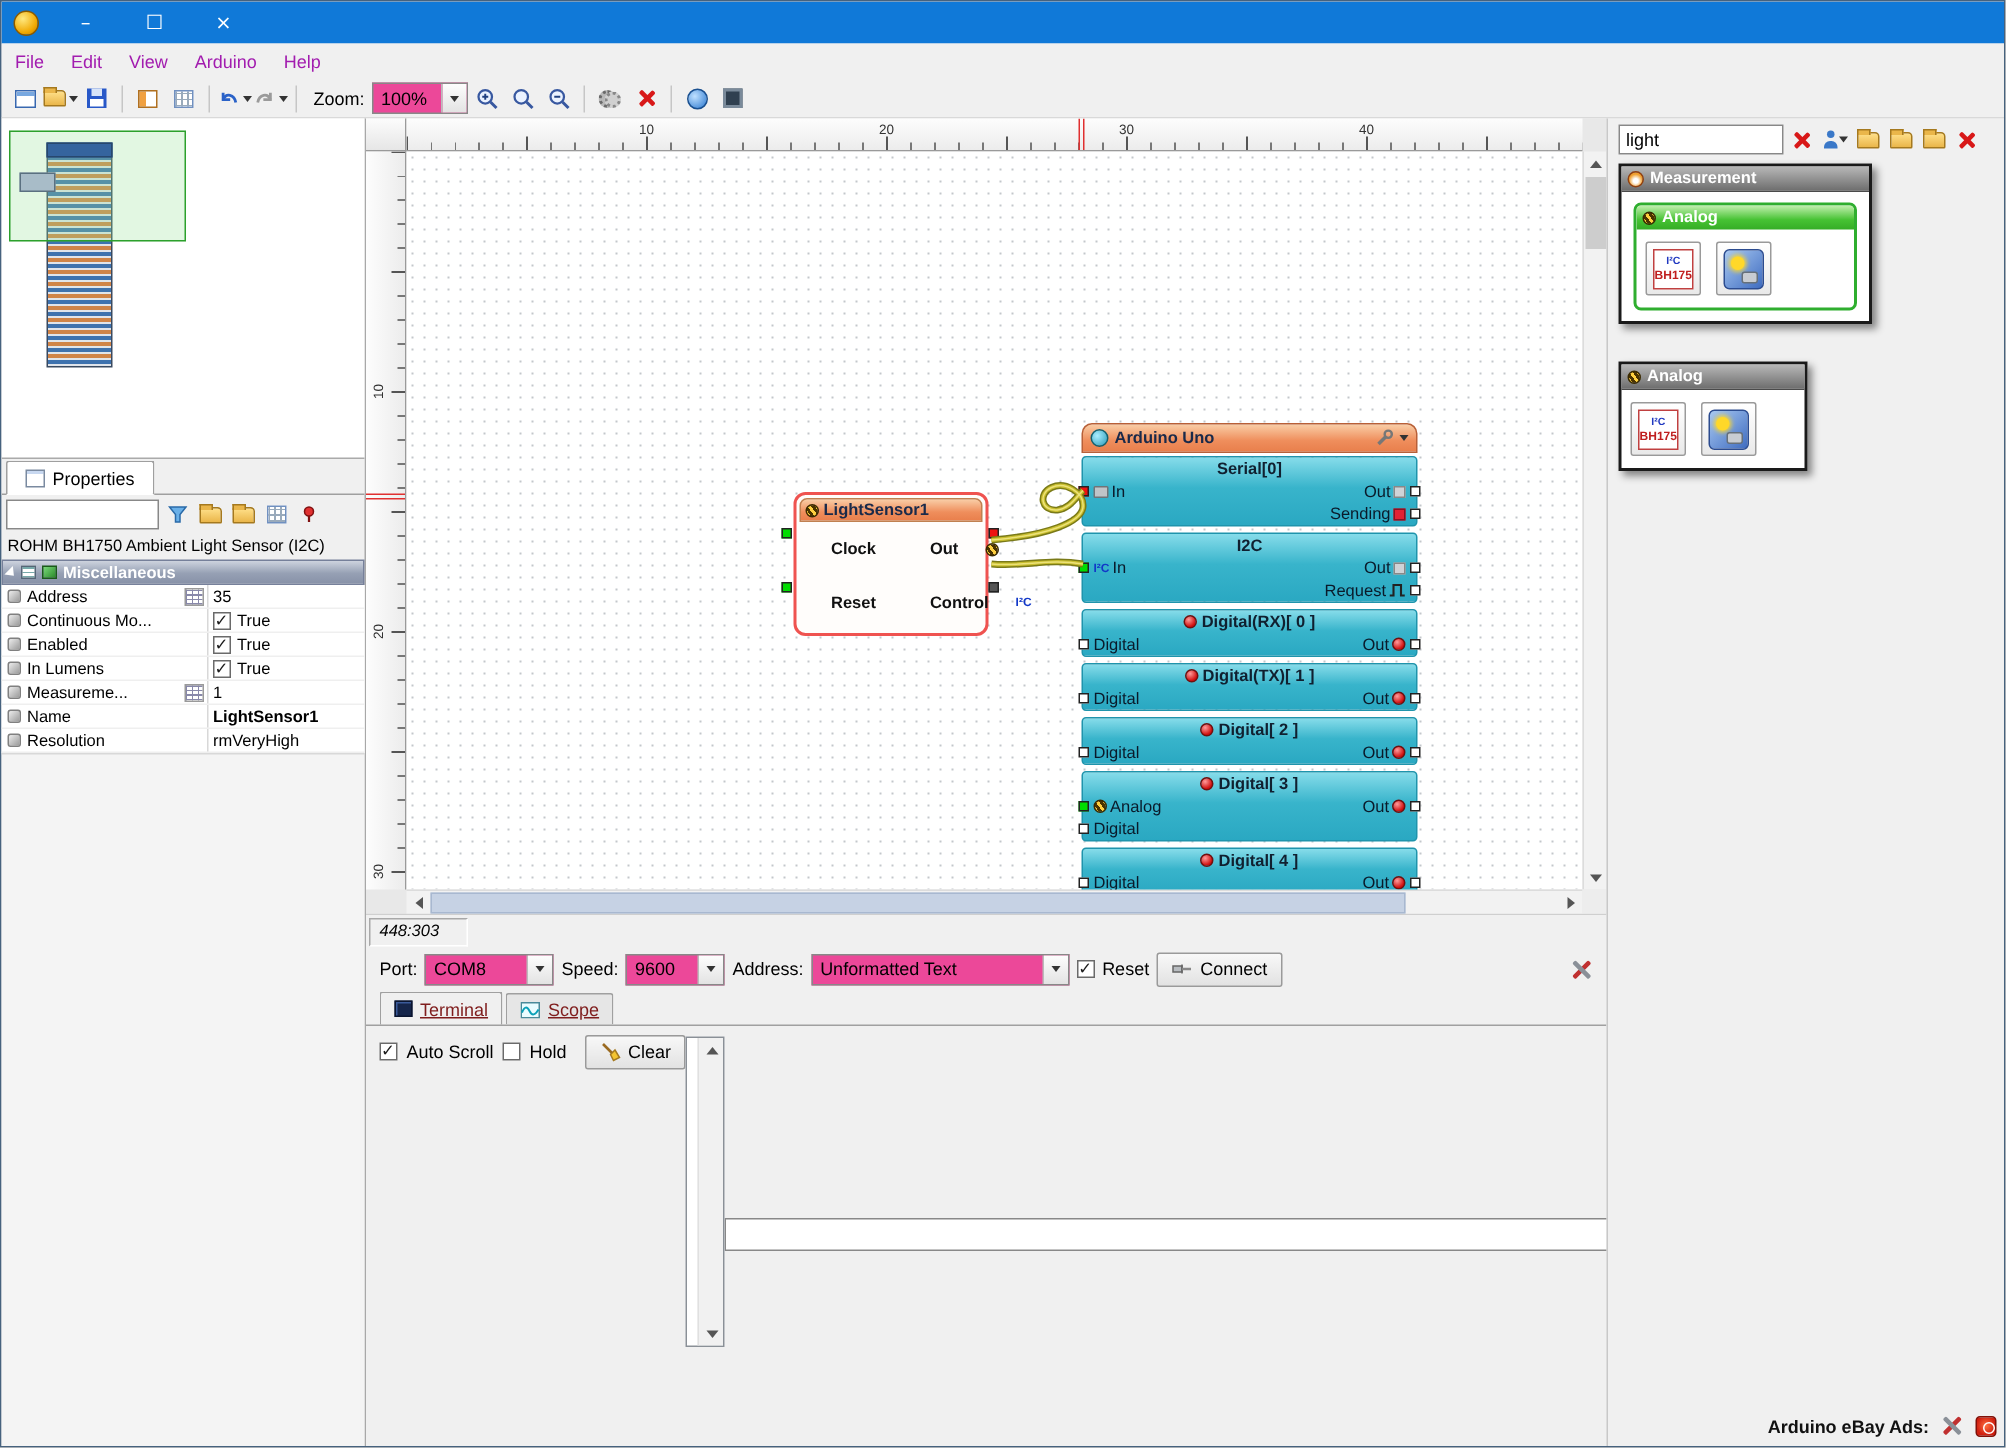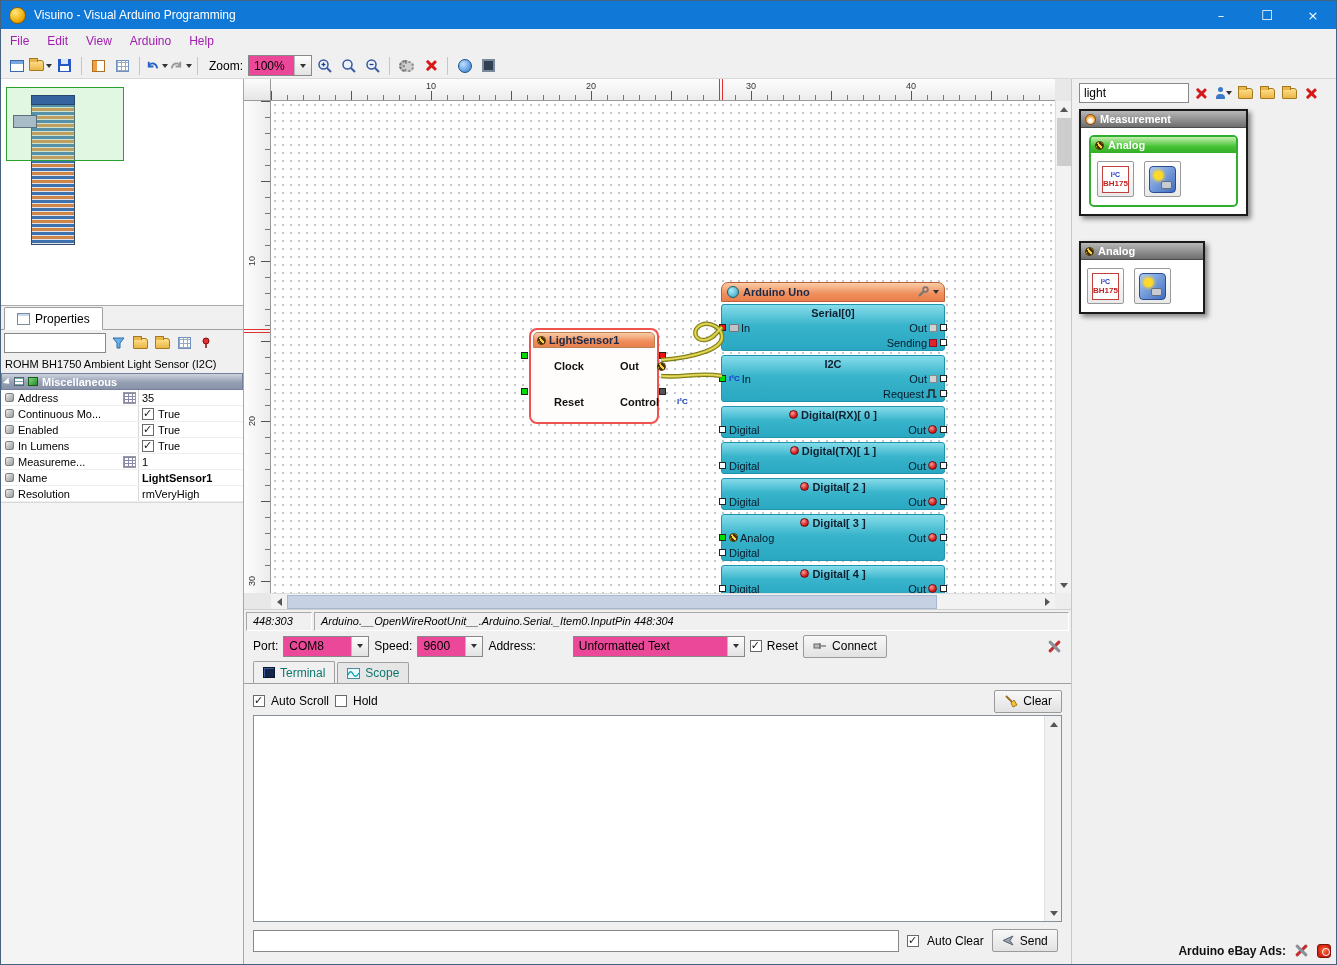--- a/index.html
+++ b/index.html
@@ -123,29 +123,29 @@
 .ls-row{height:16px;display:flex;align-items:center;gap:18px;font-size:11px;font-weight:bold;position:relative;padding:18px 3px;color:#111;}
 .ls-row .apl{position:absolute;left:-12px;top:4px;}
 .ls-row .apr{position:absolute;right:-11px;top:4px;}
 
 .statusbar{height:23px;display:flex;align-items:center;gap:2px;padding:2px;background:#f0f0f0;border-top:1px solid #cfcfcf;flex:0 0 auto;}
 .status-cell{height:19px;border:1px solid;border-color:#a8a8a8 #fff #fff #a8a8a8;display:flex;align-items:center;font-size:11px;padding:0 6px;background:#f0f0f0;font-style:italic;}
 .status-coords{width:66px;flex:0 0 auto;}
 .status-msg{flex:1;}
 .connbar{height:28px;display:flex;align-items:center;gap:5px;padding:0 9px;background:#f0f0f0;flex:0 0 auto;}
 .lab{font-size:12px;}
-.port-combo{width:86px;} .speed-combo{width:66px;} .format-combo{width:172px;margin-left:32px;}
+.port-combo{width:86px;} .speed-combo{width:66px;} .format-combo{width:172px;}
 .btn{height:23px;display:flex;align-items:center;gap:5px;padding:0 9px;background:linear-gradient(#f8f8f8,#e2e2e2);border:1px solid #9a9a9a;border-radius:2px;font-size:12px;font-family:inherit;}
 .spring{flex:1;}
 .cbl{font-size:12px;}
 .tabsrow{height:23px;display:flex;align-items:flex-end;padding-left:9px;gap:2px;background:#f0f0f0;flex:0 0 auto;}
-.tab{height:21px;display:flex;align-items:center;gap:5px;padding:0 9px;font-size:12px;background:#e6e6e6;border:1px solid #a0a0a0;border-bottom:none;border-radius:2px 2px 0 0;color:#0f766e;}
+.tab{height:21px;display:flex;align-items:center;gap:5px;padding:0 9px;font-size:12px;background:#e6e6e6;border:1px solid #a0a0a0;border-bottom:none;border-radius:2px 2px 0 0;color:#7f1d1d;text-decoration:underline;}
 .tab.active{height:23px;background:#f0f0f0;margin-bottom:-1px;border-bottom:1px solid #f0f0f0;}
 .term-icon{width:12px;height:11px;background:#15254a;border:1px solid #0a1530;box-shadow:inset 1px 1px 0 #3a5a9a;flex:0 0 auto;}
-.termpanel{flex:1;border-top:1px solid #a0a0a0;background:#f0f0f0;display:flex;flex-direction:column;padding:5px 9px 14px;min-height:0;}
+.termpanel{flex:1;border-top:1px solid #a0a0a0;background:#f0f0f0;display:flex;flex-direction:row;padding:5px 9px 14px;min-height:0;}
 .termctrl{height:24px;display:flex;align-items:center;gap:6px;flex:0 0 auto;}
 .termbox{margin-top:2px;height:207px;background:#fff;border:1px solid #8a9097;position:relative;font-size:12px;font-family:"DejaVu Sans Mono",monospace;padding:2px 20px 2px 4px;overflow:hidden;flex:0 0 auto;}
 .term-vscroll{position:absolute;right:0;top:0;bottom:0;width:17px;background:#f1f1f1;border-left:1px solid #e0e0e0;}
 .sendrow{margin-top:7px;display:flex;align-items:center;gap:8px;flex:0 0 auto;}
 .sendrow input{width:646px;height:22px;border:1px solid #888;padding:0 4px;font-size:12px;font-family:inherit;}
 
 .rp-search{position:absolute;left:7px;top:3px;right:2px;height:22px;display:flex;align-items:center;gap:2px;}
 .rp-search input{width:110px;height:20px;border:1px solid #888;font-size:12px;padding:0 4px;font-family:inherit;}
 .user-icon{width:12px;height:12px;position:relative;flex:0 0 auto;}
 .user-icon::before{content:"";position:absolute;left:3.5px;top:0;width:5px;height:5px;border-radius:50%;background:#3a78c8;}
@@ -174,21 +174,20 @@
 .power-icon{width:14px;height:14px;border-radius:3px;background:radial-gradient(circle at 50% 45%,#ff7040,#d02010 70%);border:1px solid #801008;position:relative;flex:0 0 auto;}
 .power-icon::before{content:"";position:absolute;left:3.5px;top:3.5px;width:6px;height:6px;border-radius:50%;border:1.5px solid #fff;}
 </style>
 </head>
 <body>
 
 <div class="app">
 
   <div class="titlebar">
     <span class="app-icon"></span>
-    <span class="title-text">Visuino - Visual Arduino Programming</span>
     <span class="win-btn">–</span>
     <span class="win-btn">☐</span>
     <span class="win-btn">×</span>
   </div>
 
   <div class="menubar">
     <span class="menu-item">File</span>
     <span class="menu-item">Edit</span>
     <span class="menu-item">View</span>
     <span class="menu-item">Arduino</span>
@@ -608,21 +607,20 @@
           <span class="hthumb"></span>
           <span class="sarrow" style="right:0;top:0;">
               <span class="tri-r"></span>
             </span>
         </div>
         <div class="corner-br"></div>
       </div>
 
       <div class="statusbar">
         <span class="status-cell status-coords">448:303</span>
-        <span class="status-cell status-msg">Arduino.__OpenWireRootUnit__.Arduino.Serial._Item0.InputPin 448:304</span>
       </div>
 
       <div class="connbar">
         <span class="lab">Port:</span>
         <span class="combo port-combo">
             <span class="combo-text">COM8</span>
             <span class="combo-btn">
               <span class="caret"></span>
             </span>
           </span>

